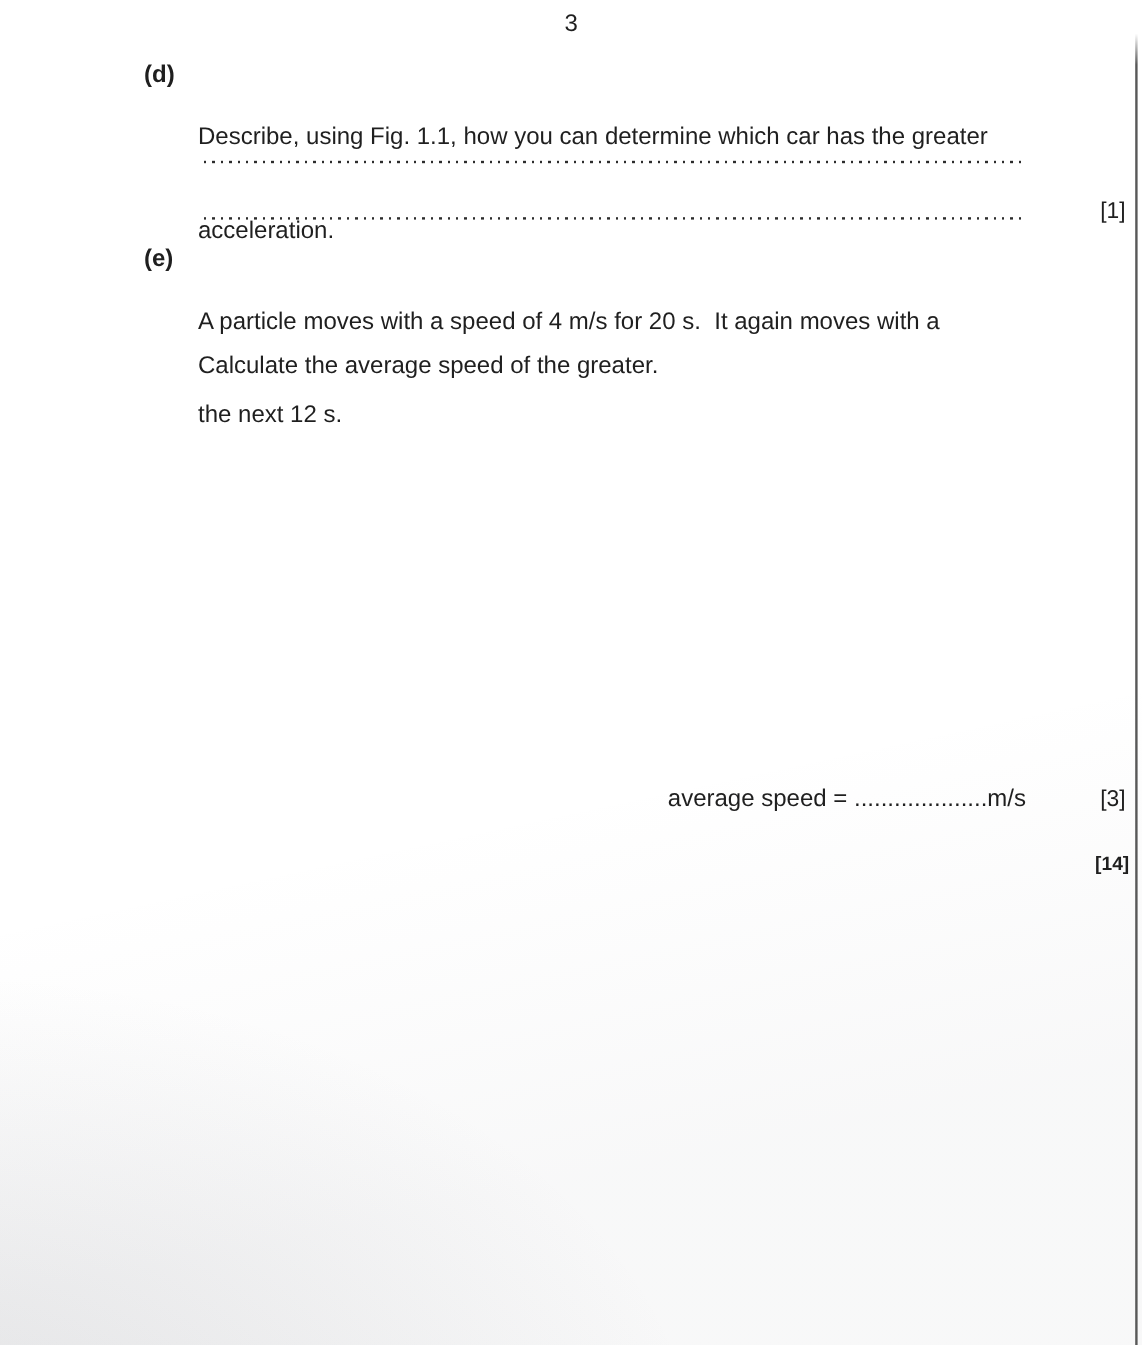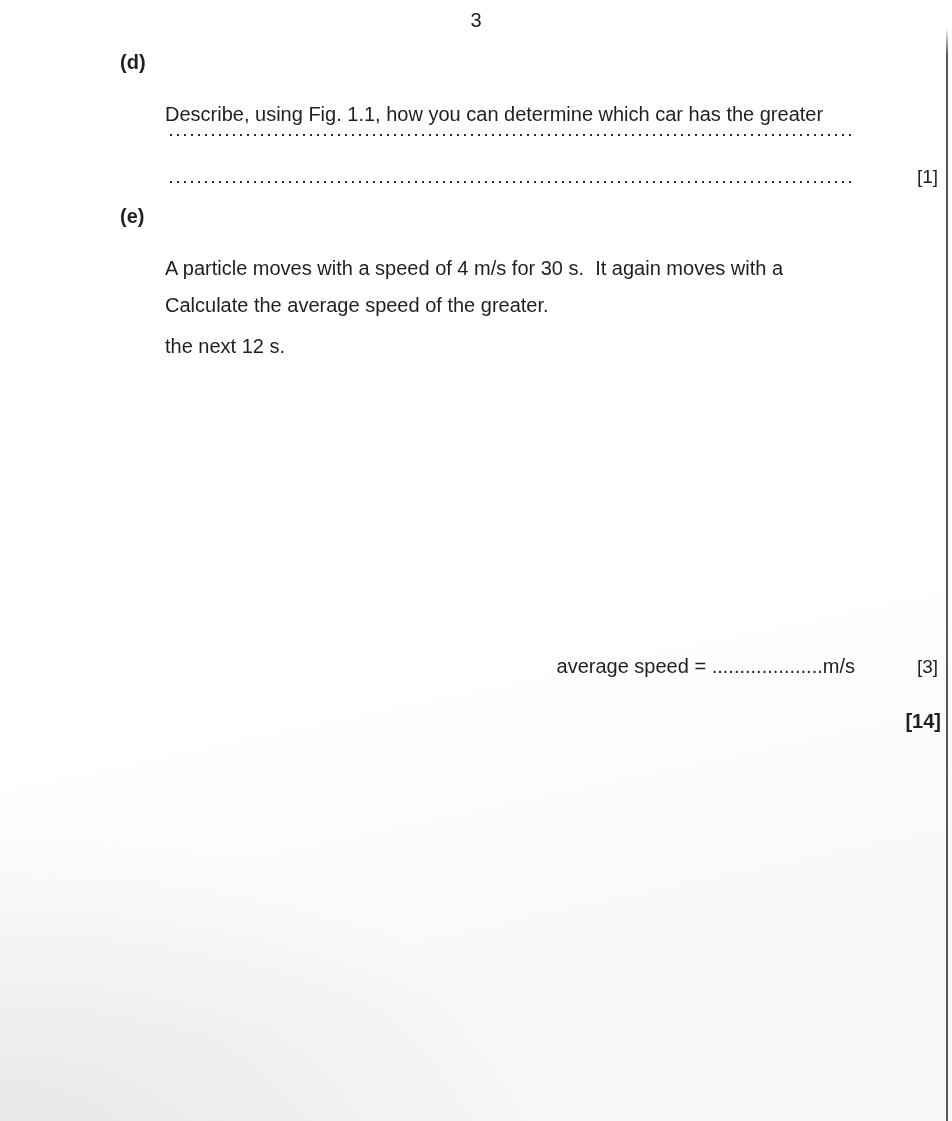--- a/index.html
+++ b/index.html
@@ -63,21 +63,21 @@
   .mark {
     position: absolute;
     right: 14px;
     font-size: 19px;
     line-height: 24px;
     text-align: right;
   }
   .mark-total {
     position: absolute;
     right: 11px;
-    font-size: 20px;
+    font-size: 16px;
     line-height: 24px;
     font-weight: bold;
     text-align: center;
   }
   .answer-row {
     position: absolute;
     top: 653px;
     right: 97px;
     font-size: 20px;
     line-height: 26px;
@@ -90,29 +90,30 @@
 
 <div class="page">
 
   <div class="scan-shadow"></div>
 
   <div class="page-number">3</div>
 
   <div class="q-label" style="left:120px; top:49px;">(d)</div>
   <div class="q-text" style="left:165px; top:49px; width:730px;">
     <div>Describe, using Fig. 1.1, how you can determine which car has the greater</div>
+    <div>acceleration.</div>
   </div>
 
   <div class="dotted-line" style="top:134px;"></div>
   <div class="dotted-line" style="top:181px;"></div>
   <div class="mark" style="top:165px;">[1]</div>
 
   <div class="q-label" style="left:120px; top:203px;">(e)</div>
   <div class="q-text" style="left:165px; top:203px; width:730px;">
-    <div>A particle moves with a speed of 4 m/s for 30 s.  It again moves with a</div>
+    <div>A particle moves with a speed of 4 m/s for 20 s.  It again moves with a</div>
     <div>the next 12 s.</div>
   </div>
 
   <div class="q-text" style="left:165px; top:292px; width:730px;">Calculate the average speed of the greater.</div>
 
   <div class="answer-row">average speed = ....................m/s</div>
   <div class="mark" style="top:655px;">[3]</div>
 
   <div class="mark-total" style="top:709px;">[14]</div>
 

